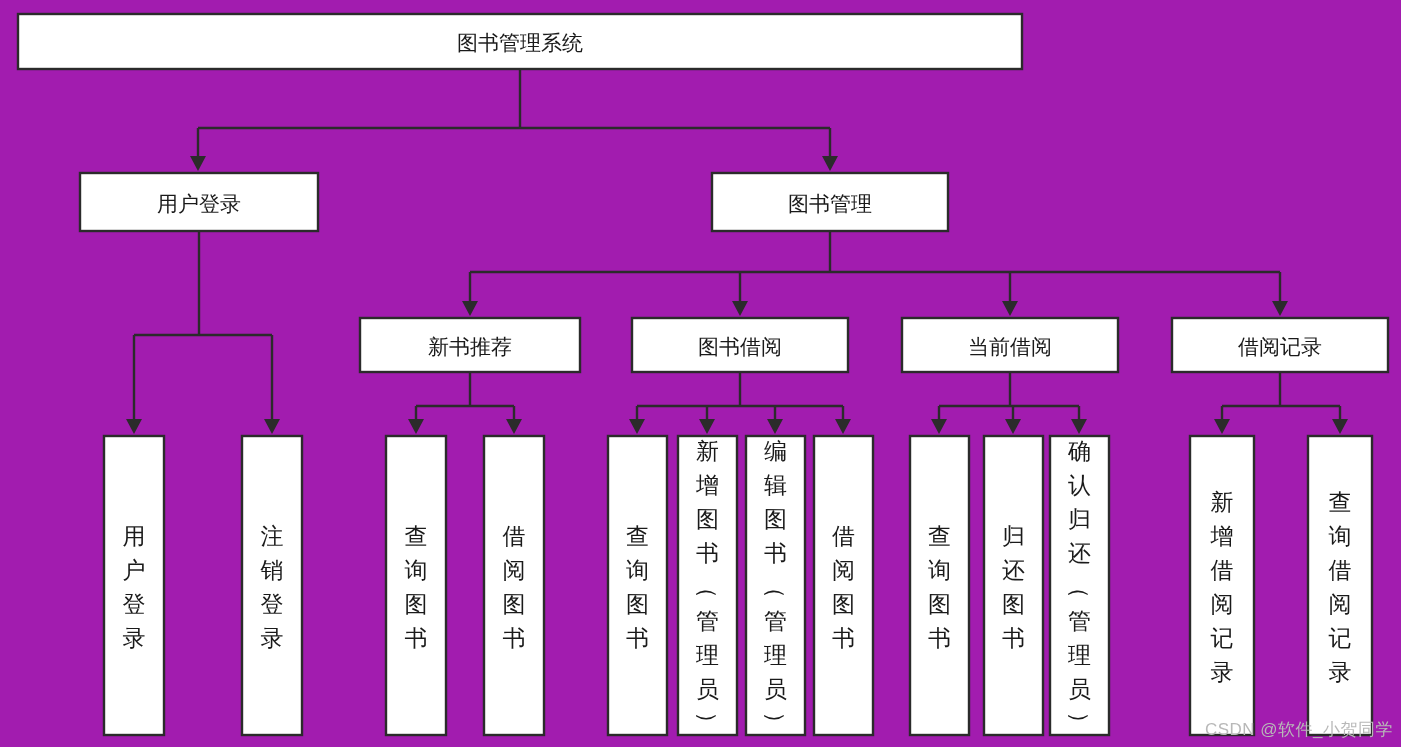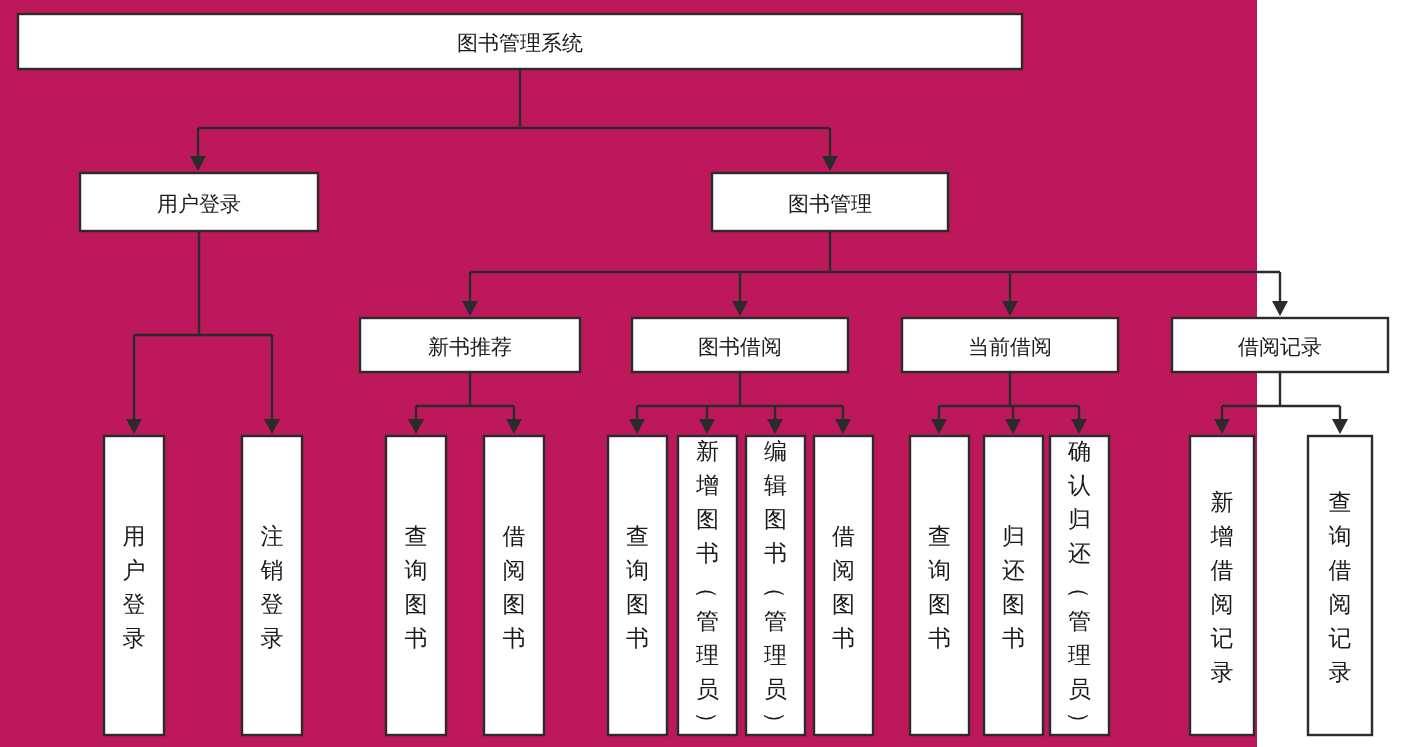--- a/index.html
+++ b/index.html
@@ -10,23 +10,23 @@
   }
   body {
     width: 1405px;
     height: 747px;
     font-family: "Liberation Sans", "DejaVu Sans", sans-serif;
     overflow: hidden;
     position: relative;
   }
   #diagram-root {
     position: relative;
-    width: 1257px;
+    width: 1401px;
     height: 747px;
-    background: #be185d;
+    background: #a21caf;
   }
   svg#diagram-svg {
     position: absolute;
     left: 0;
     top: 0;
     width: 1405px;
     height: 747px;
     display: block;
   }
   .node-box {
@@ -265,13 +265,14 @@
           <text x="1340" y="510.02" class="node-label-v">查</text>
           <text x="1340" y="544.02" class="node-label-v">询</text>
           <text x="1340" y="578.02" class="node-label-v">借</text>
           <text x="1340" y="612.02" class="node-label-v">阅</text>
           <text x="1340" y="646.02" class="node-label-v">记</text>
           <text x="1340" y="680.02" class="node-label-v">录</text>
         </g>
       </g>
   </svg>
 
+  <div class="watermark">CSDN @软件_小贺同学</div>
 </div>
 
 </body></html>

